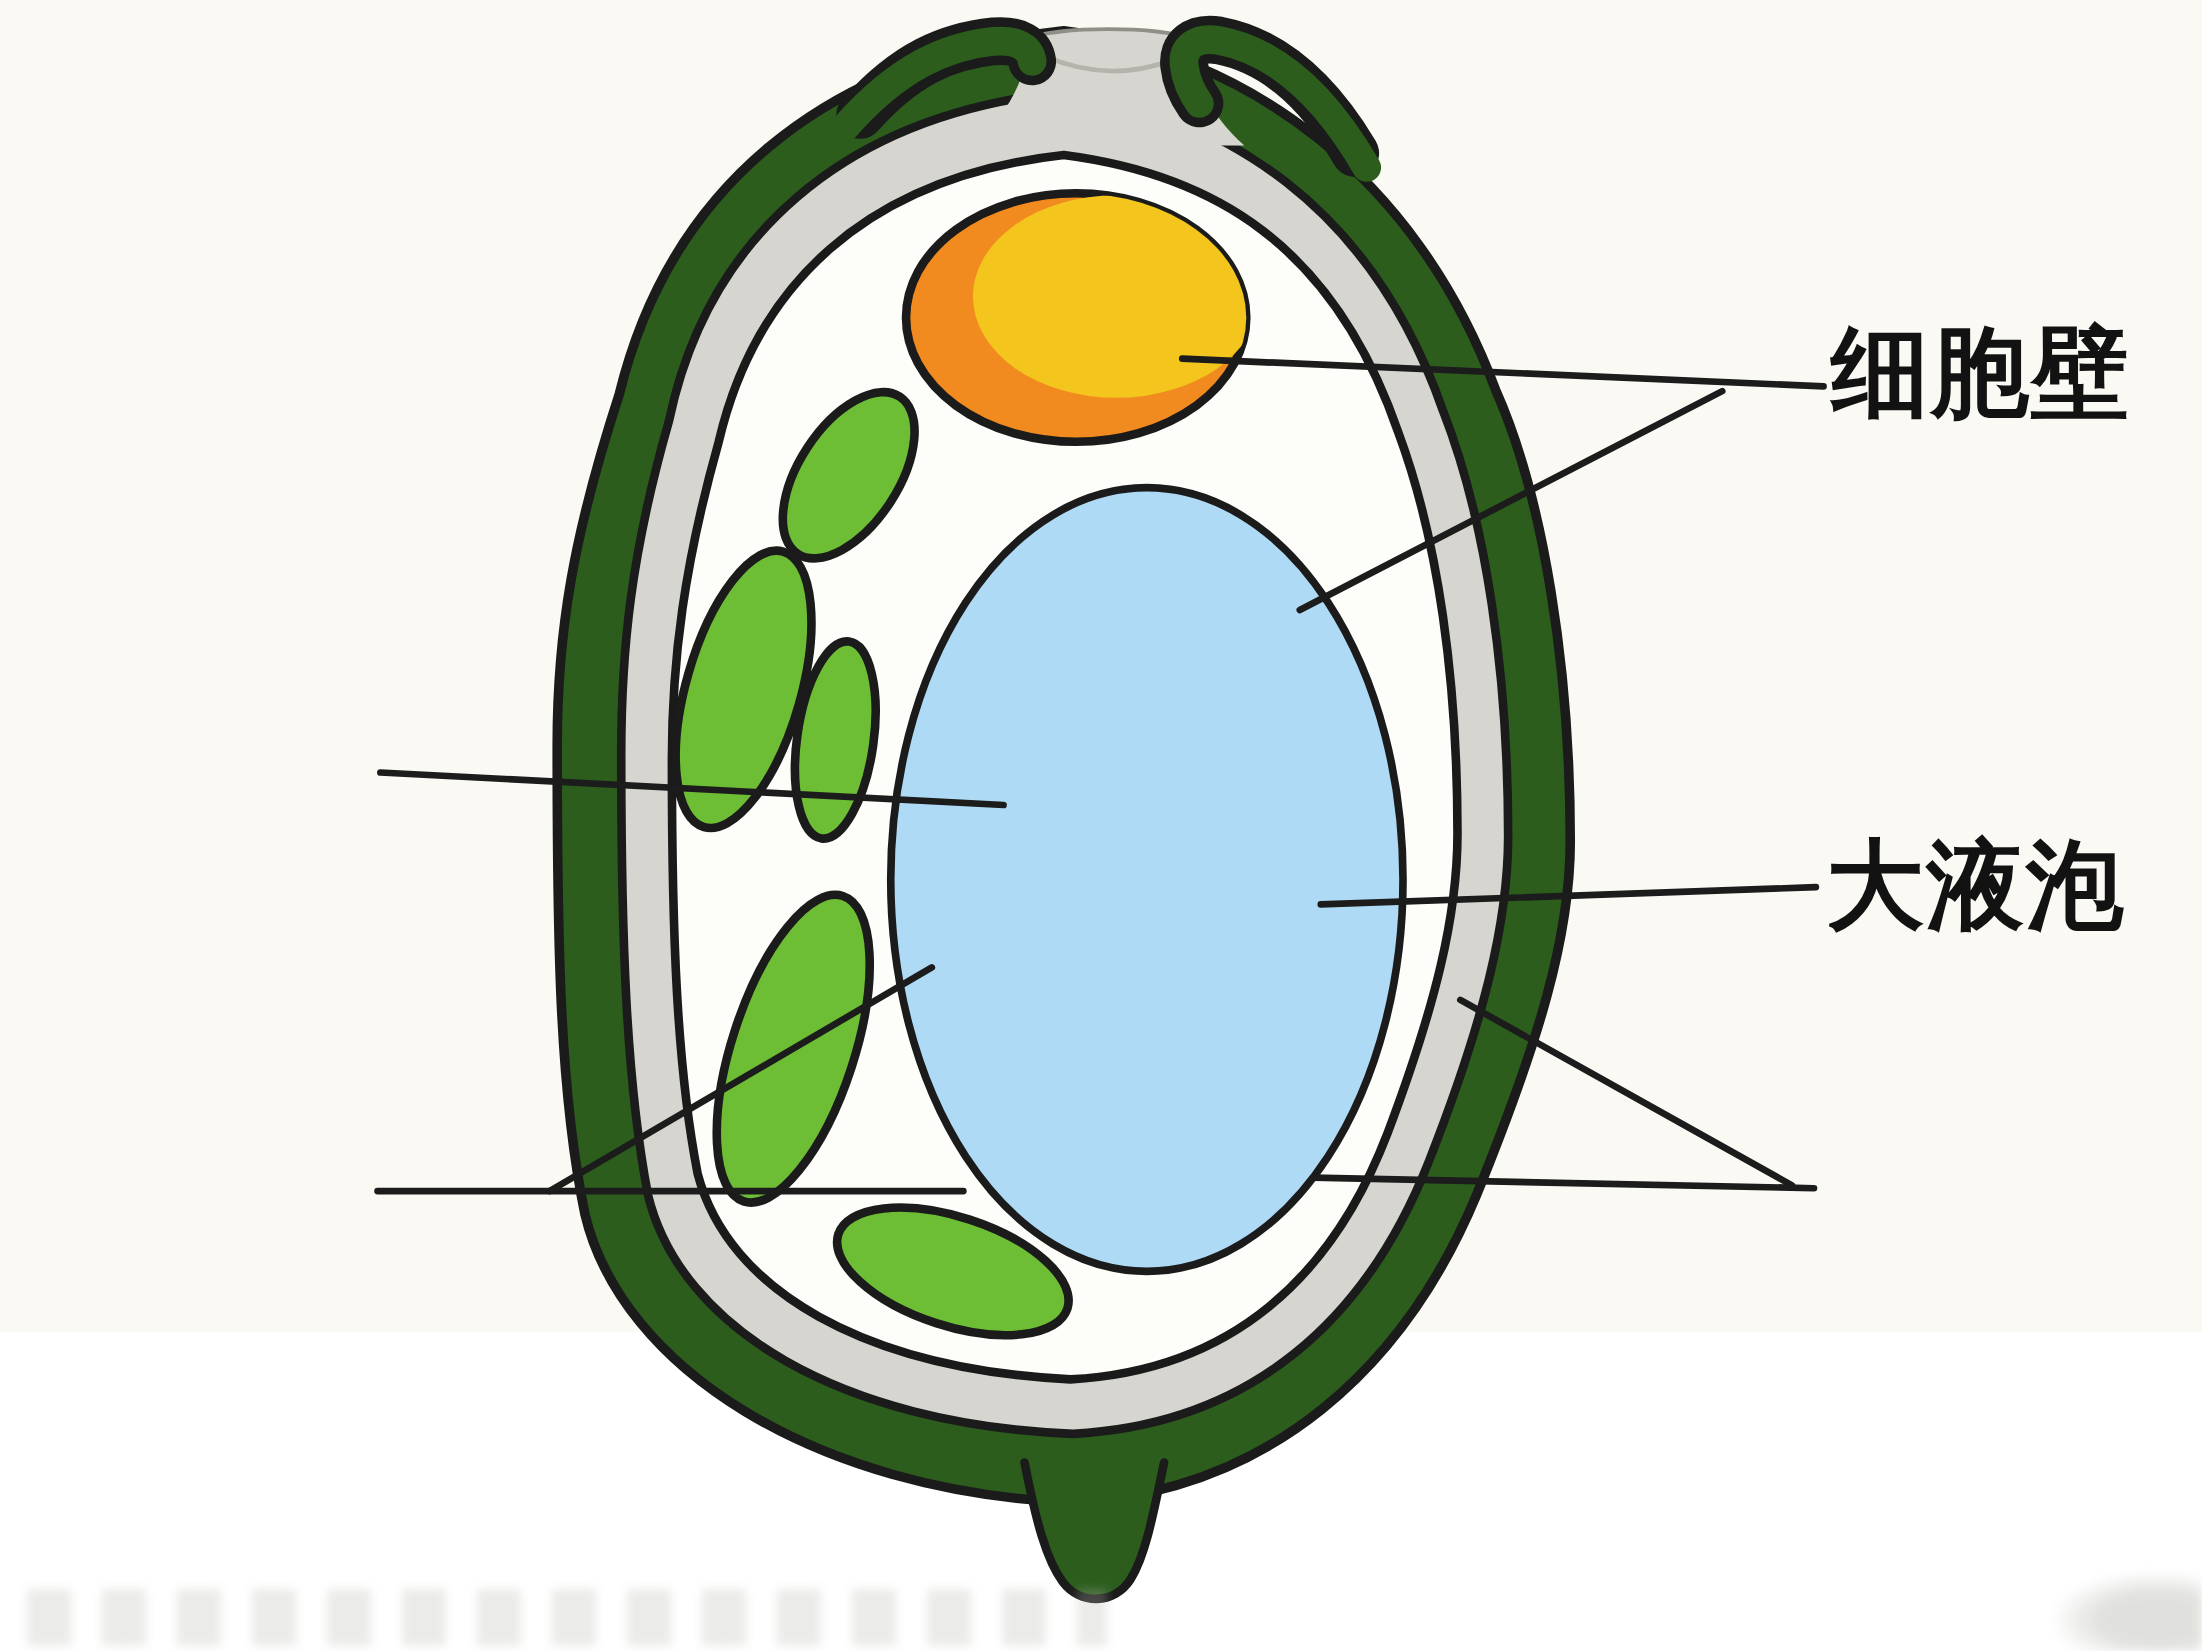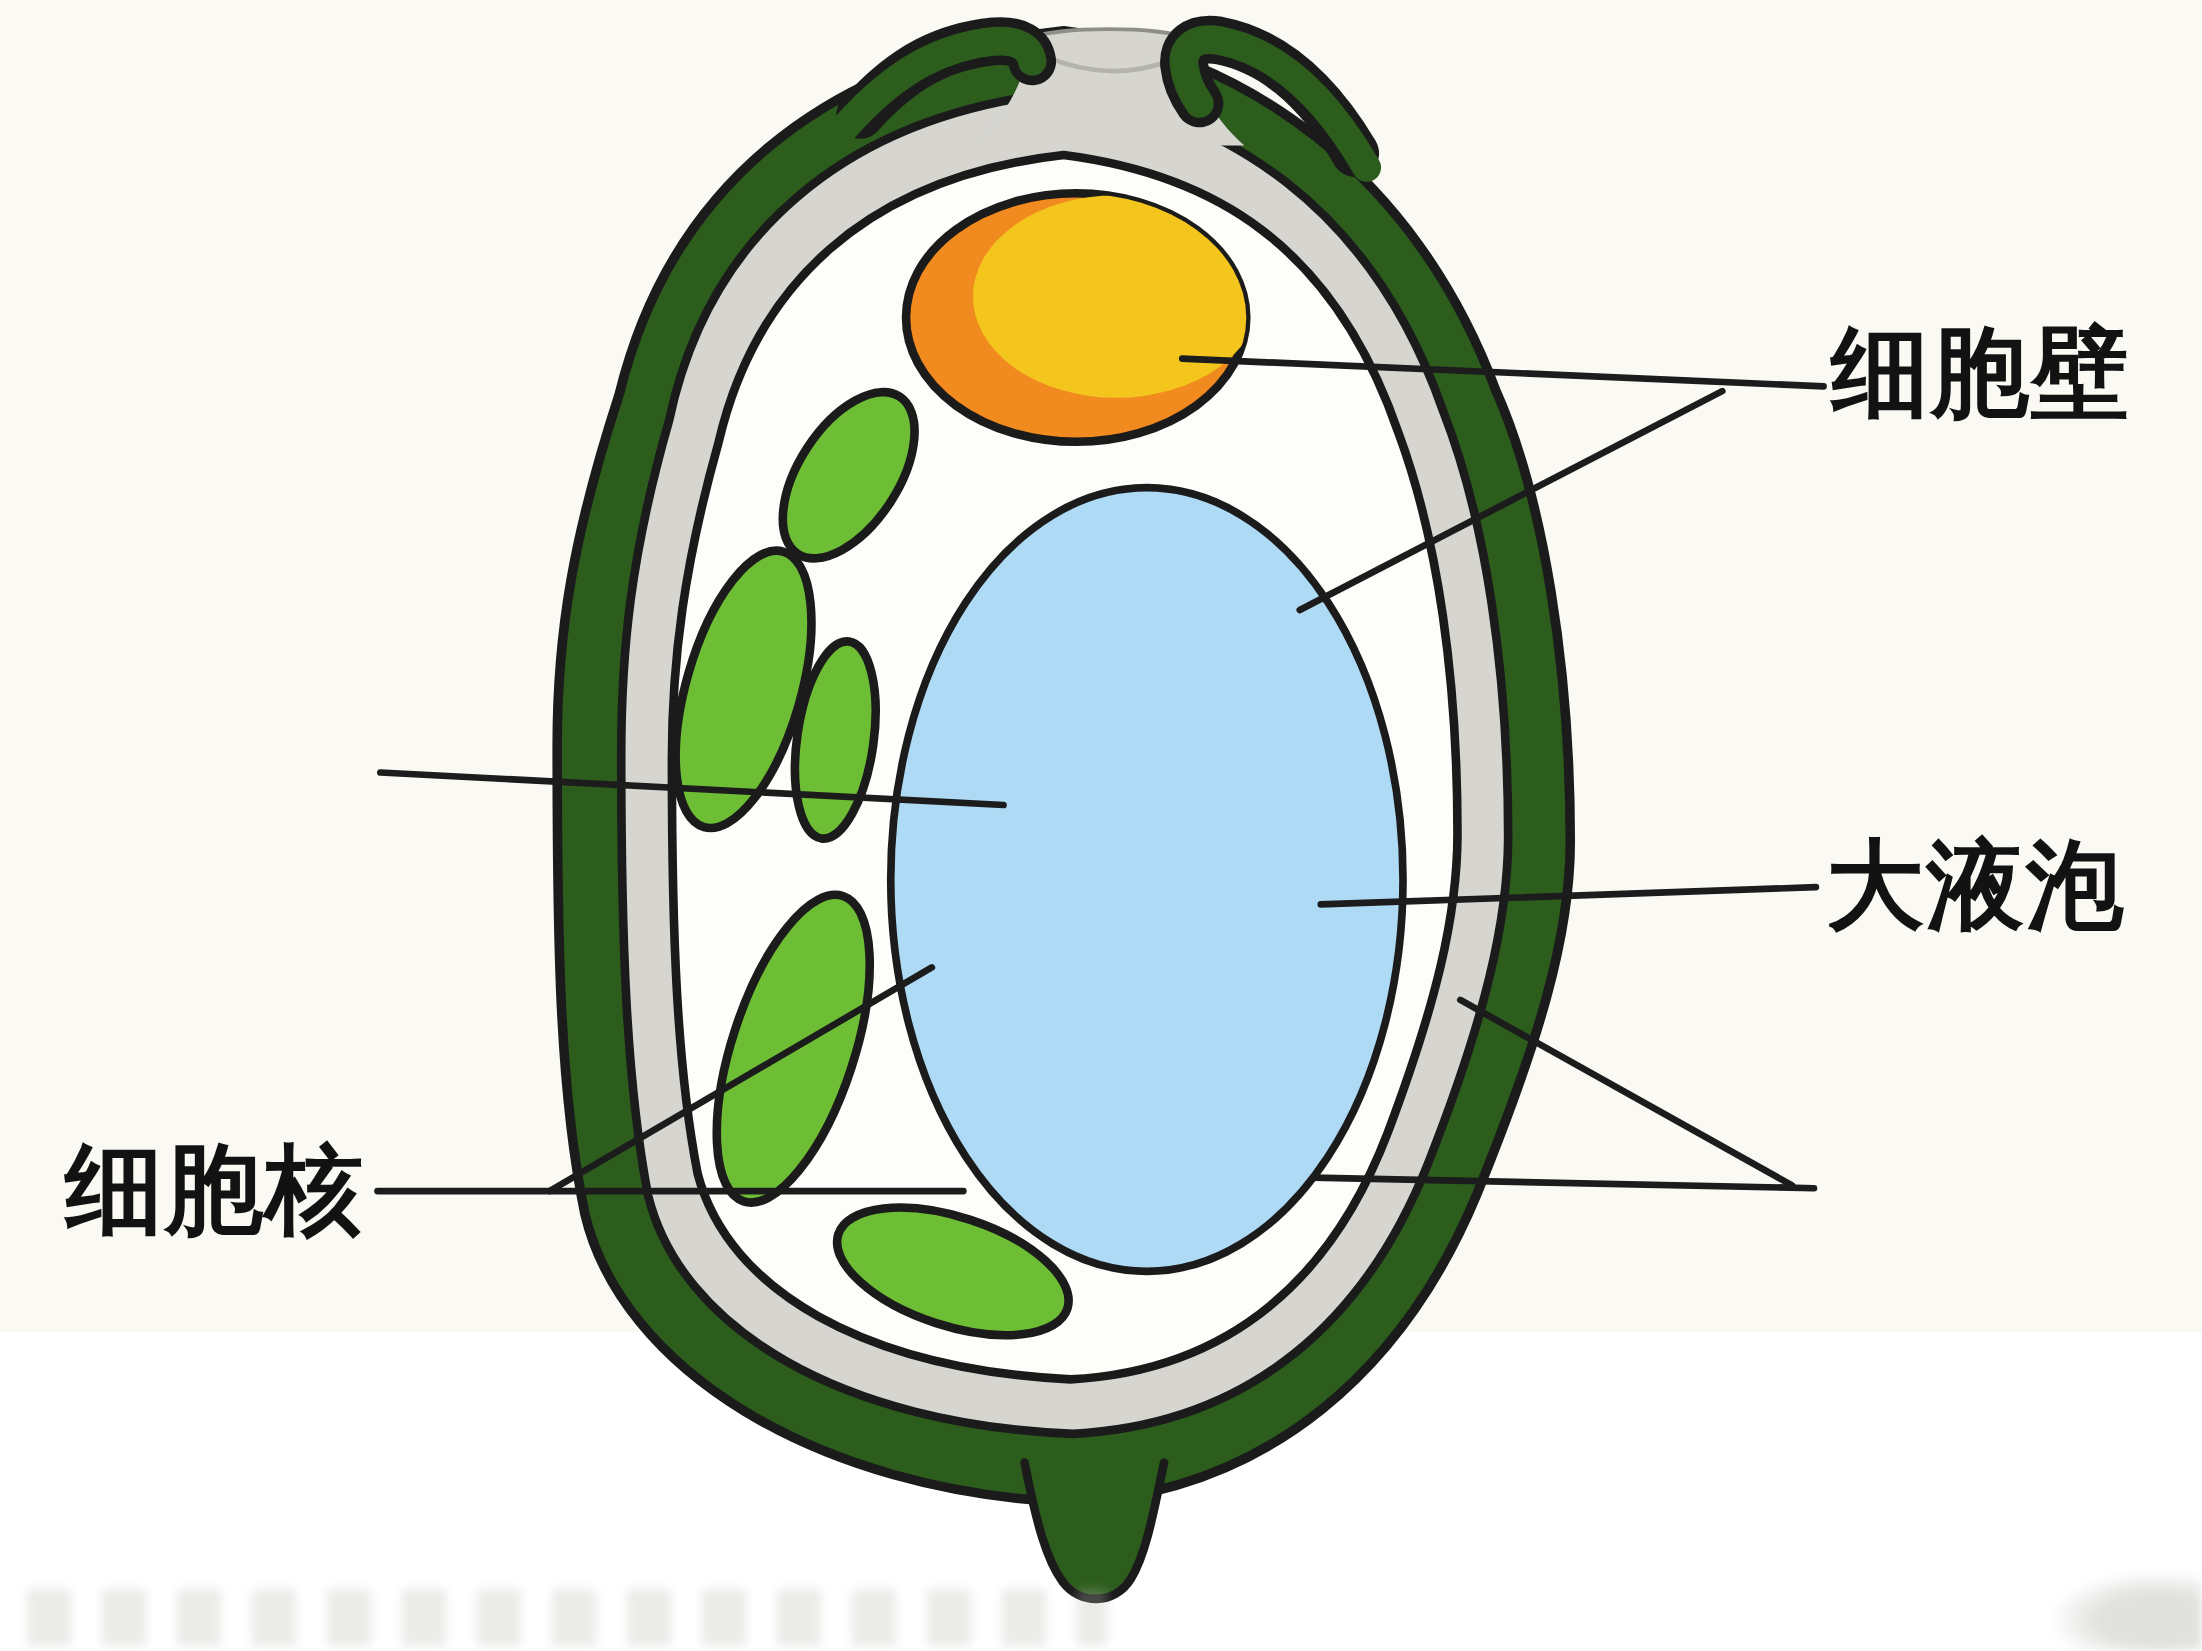--- a/index.html
+++ b/index.html
@@ -118,18 +118,17 @@
     <line class="leader" x1="398" y1="808" x2="1050" y2="842"></line>
     <line class="leader" x1="395" y1="1246" x2="1008" y2="1246"></line>
     <line class="leader" x1="575" y1="1246" x2="975" y2="1012"></line>
     <line class="leader" x1="1382" y1="946" x2="1900" y2="928"></line>
     <line class="leader" x1="1528" y1="1046" x2="1875" y2="1240"></line>
     <line class="leader" x1="1374" y1="1232" x2="1898" y2="1243"></line>
   </svg>
 
   <div class="lbl" style="left:1831px;top:321px;">细胞壁</div>
   <div class="lbl" style="left:1826px;top:818px;margin-top:16px;">大液泡</div>
-  <div class="lbl" style="left:65px;top:1138px;">细胞核</div>
 
   <div class="ghost ghost-strip"></div>
   <div class="ghost ghost-corner"></div>
 </div>
 
 
 </body></html>

